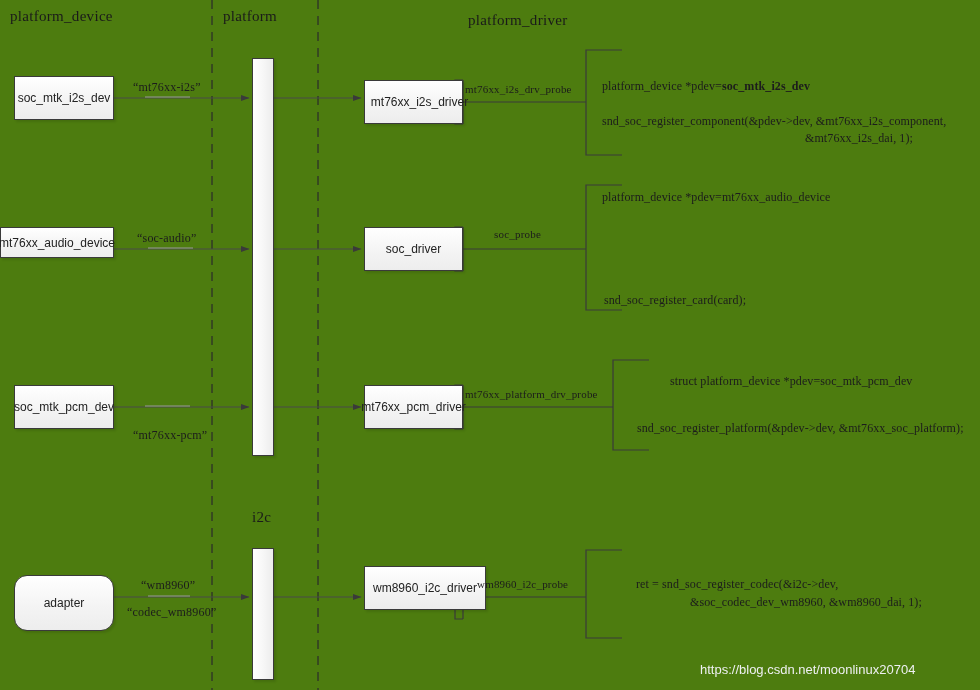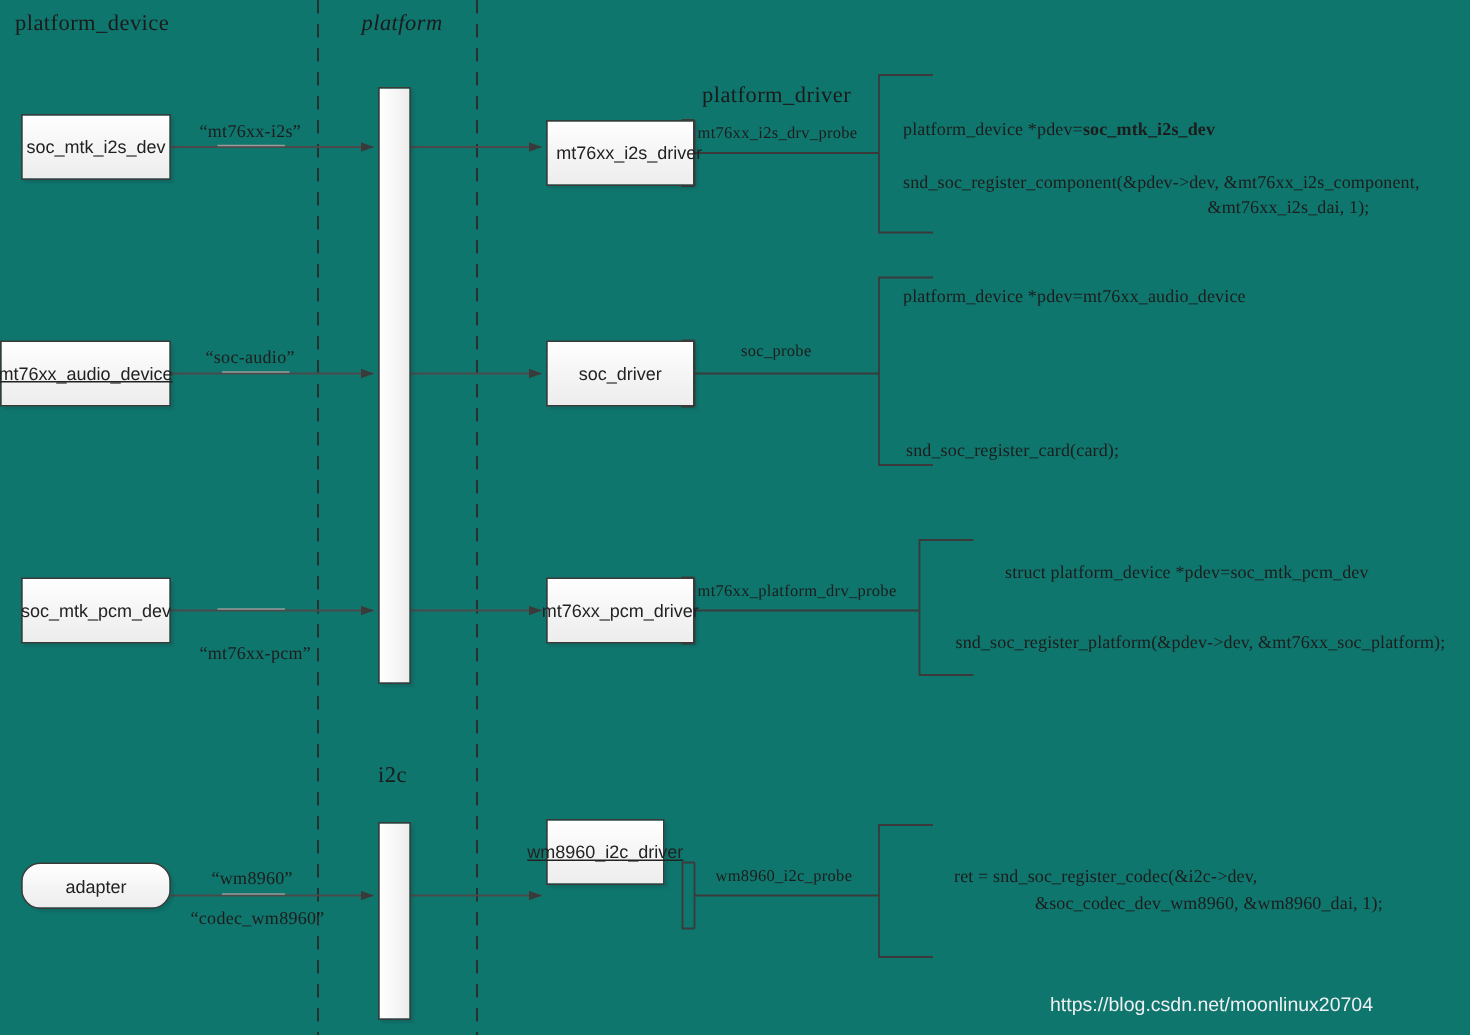--- a/index.html
+++ b/index.html
@@ -8,21 +8,21 @@
     background: #ffffff;
   }
   body {
     font-family: "Liberation Serif", serif;
     color: #1a1a1a;
   }
   #canvas {
     position: relative;
     width: 980px;
     height: 690px;
-    background: #0f766e;
+    background: #4d7c0f;
     overflow: hidden;
   }
   svg.layer {
     position: absolute;
     left: 0;
     top: 0;
     width: 980px;
     height: 690px;
     pointer-events: none;
   }
@@ -162,36 +162,36 @@
 
     <g stroke="#9a9a9a" stroke-width="1" fill="none">
       <line x1="145" y1="97" x2="190" y2="97"></line>
       <line x1="148" y1="248" x2="193" y2="248"></line>
       <line x1="145" y1="406" x2="190" y2="406"></line>
       <line x1="148" y1="596" x2="190" y2="596"></line>
     </g>
   </svg>
 
   <div class="col-header" style="left:10px;  top:8px;">platform_device</div>
-  <div class="col-header" style="left:241px; top:8px;font-style:italic;">platform</div>
-  <div class="col-header" style="left:468px; top:12px;margin-top:44px;">platform_driver</div>
+  <div class="col-header" style="left:223px; top:8px;">platform</div>
+  <div class="col-header" style="left:468px; top:12px;">platform_driver</div>
   <div class="col-header" style="left:252px; top:509px;">i2c</div>
 
   <div class="node" style="left:14px; top:76px; width:100px; height:44px;">soc_mtk_i2s_dev</div>
-  <div class="node" style="left:0px; top:227px; width:114px; height:44px;text-decoration:underline;">mt76xx_audio_device</div>
+  <div class="node" style="left:0px; top:227px; width:114px; height:31px;">mt76xx_audio_device</div>
   <div class="node" style="left:14px; top:385px; width:100px; height:44px;">soc_mtk_pcm_dev</div>
-  <div class="node" style="left:14px; top:575px; width:100px; height:31px;border-radius:13px;">adapter</div>
+  <div class="node" style="left:14px; top:575px; width:100px; height:56px;border-radius:13px;">adapter</div>
 
   <div class="bus" style="left:252px; top:58px; width:22px; height:398px;"></div>
   <div class="bus" style="left:252px; top:548px; width:22px; height:132px;"></div>
 
   <div class="node" style="left:364px; top:80px; width:99px; height:44px;padding-left:12px;">mt76xx_i2s_driver</div>
   <div class="node" style="left:364px; top:227px; width:99px; height:44px;">soc_driver</div>
   <div class="node" style="left:364px; top:385px; width:99px; height:44px;">mt76xx_pcm_driver</div>
-  <div class="node" style="left:364px; top:546px; width:79px; height:44px;text-decoration:underline;">wm8960_i2c_driver</div>
+  <div class="node" style="left:364px; top:566px; width:122px; height:44px;">wm8960_i2c_driver</div>
 
   <div class="edge-label" style="left:133px; top:80px;">“mt76xx-i2s”</div>
   <div class="edge-label" style="left:137px; top:231px;">“soc-audio”</div>
   <div class="edge-label" style="left:133px; top:387px;margin-top:41px;">“mt76xx-pcm”</div>
   <div class="edge-label" style="left:141px; top:578px;">“wm8960”</div>
   <div class="edge-label" style="left:127px; top:605px;">“codec_wm8960”</div>
 
   <div class="probe-label" style="left:465px; top:83px;">mt76xx_i2s_drv_probe</div>
   <div class="probe-label" style="left:494px; top:228px;">soc_probe</div>
   <div class="probe-label" style="left:465px; top:388px;">mt76xx_platform_drv_probe</div>

